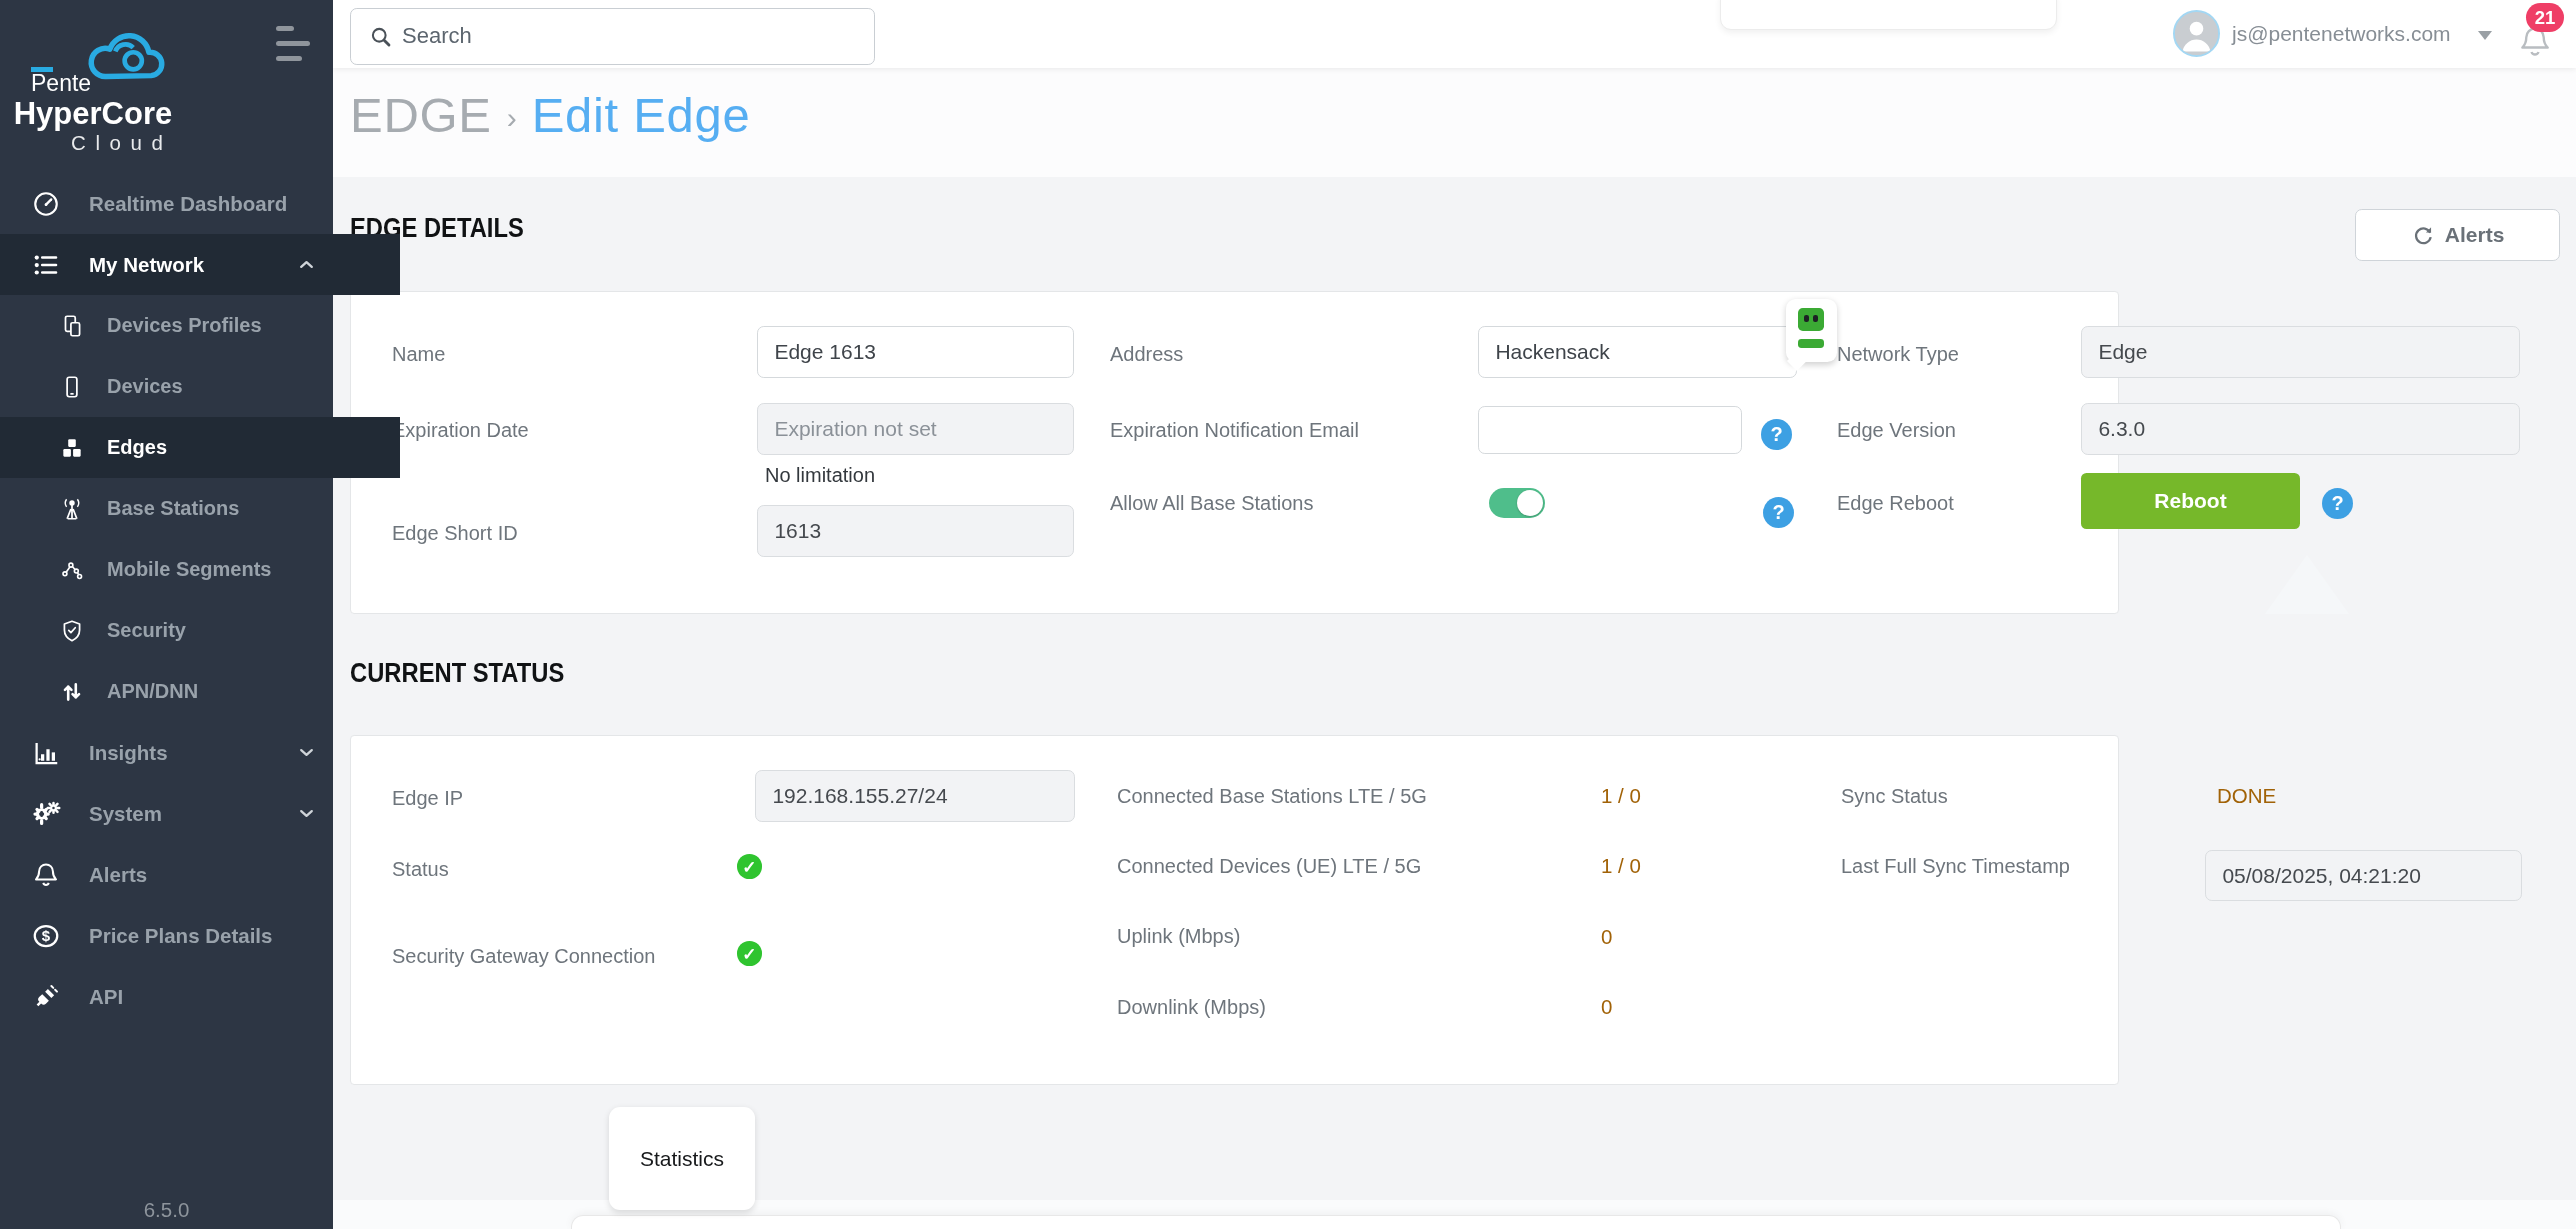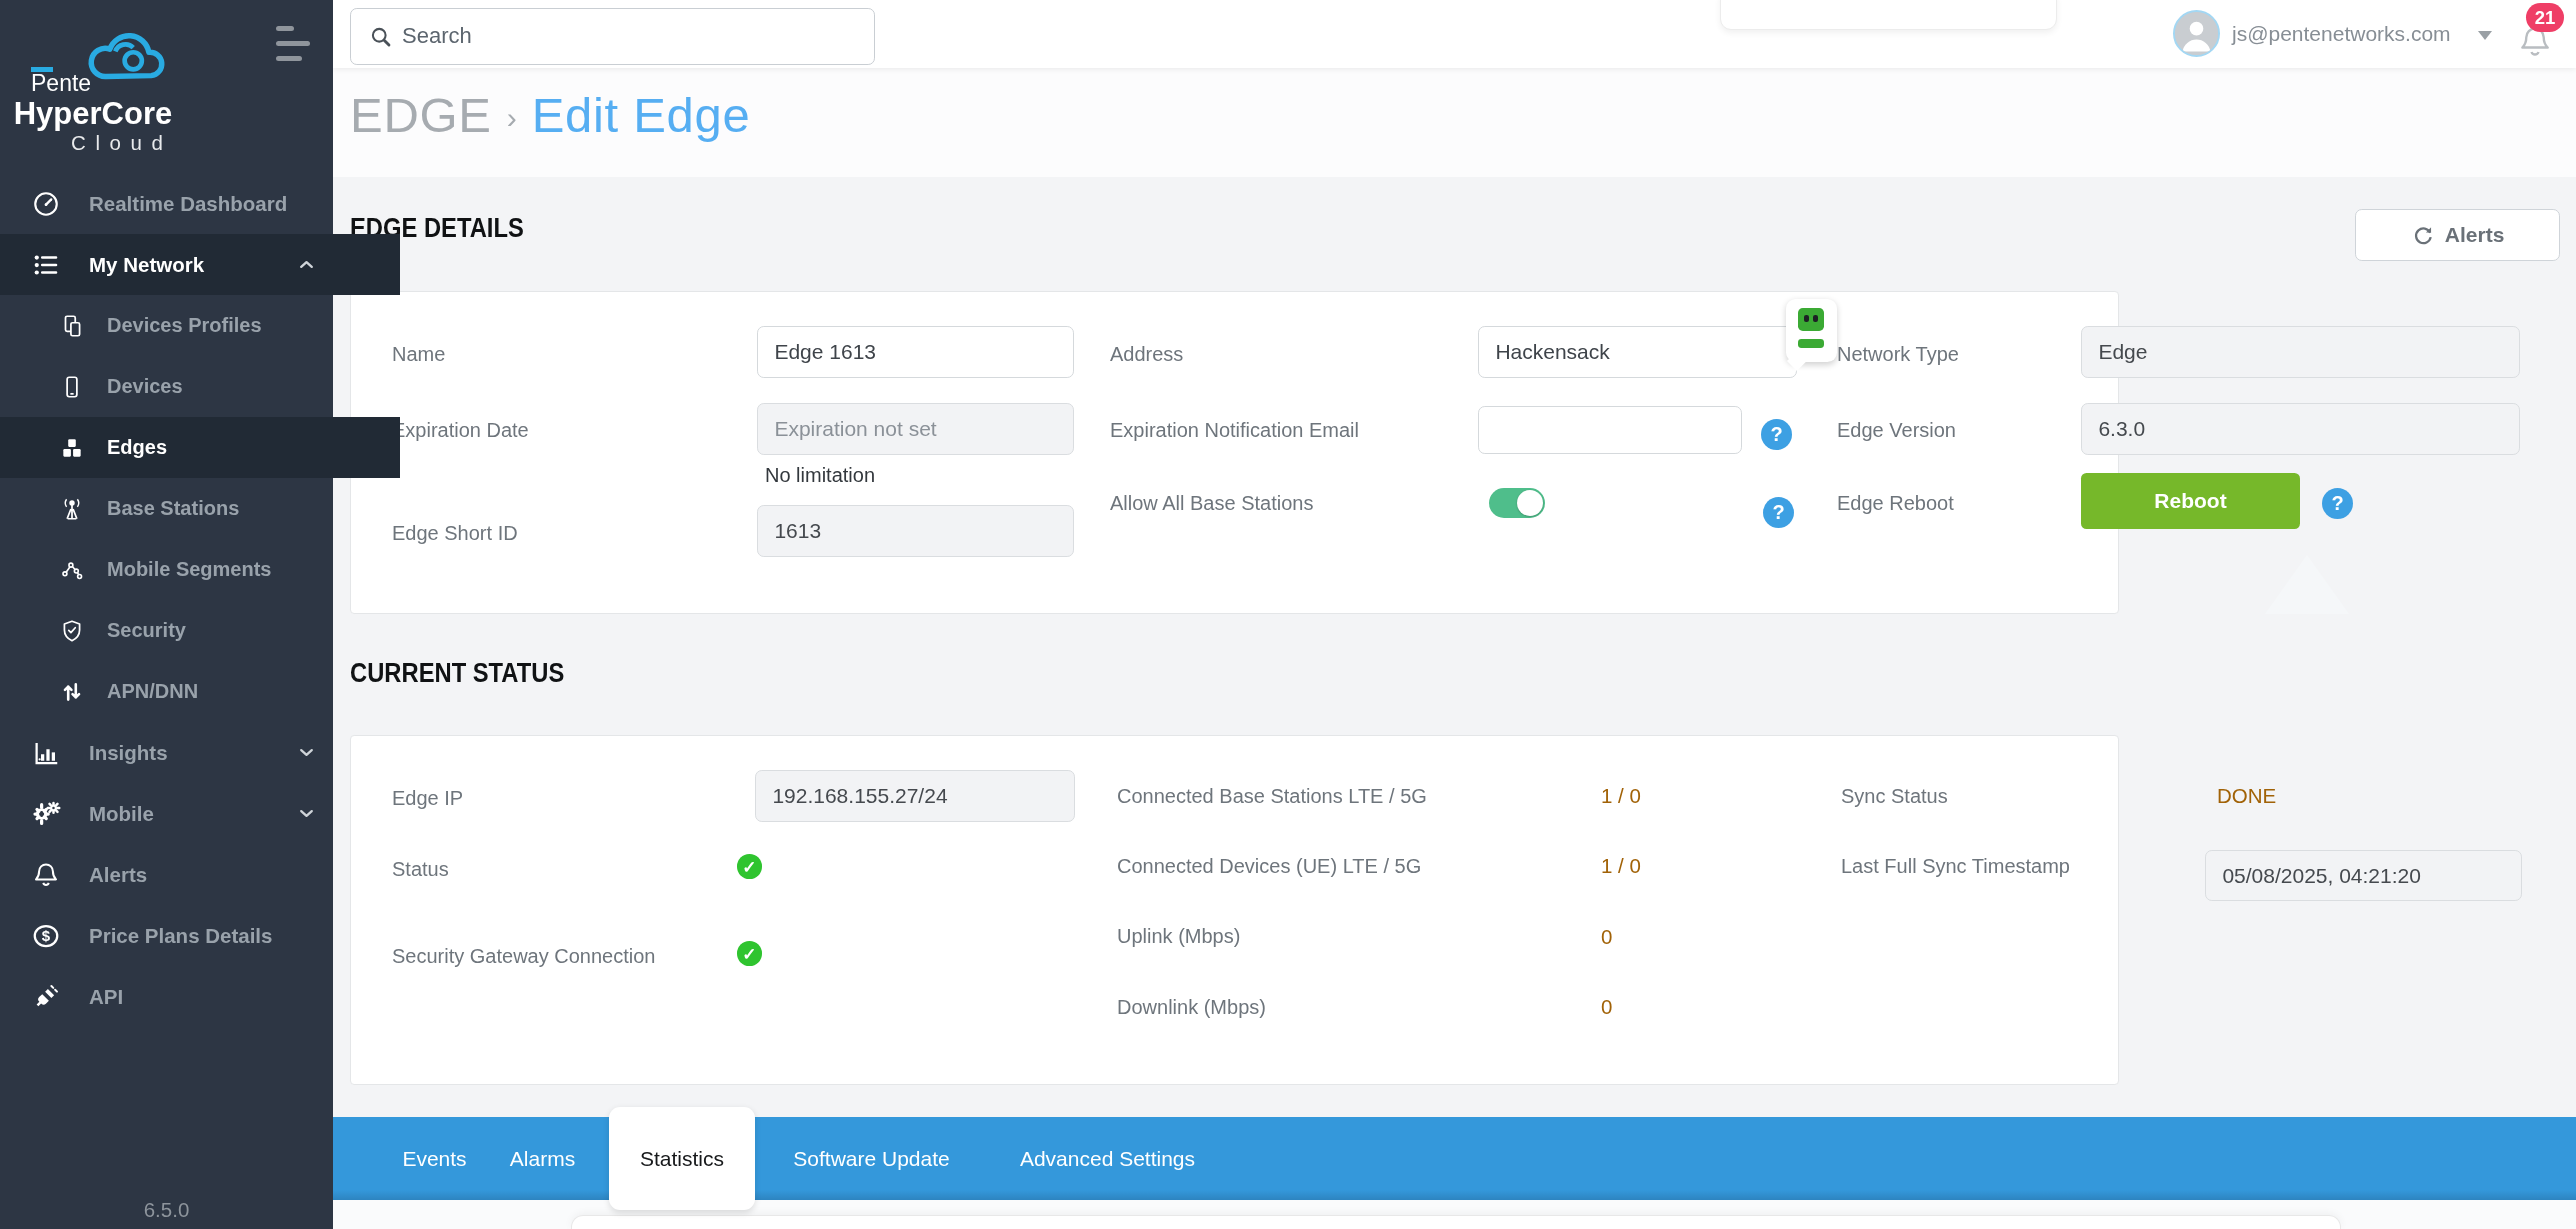--- a/index.html
+++ b/index.html
@@ -273,21 +273,21 @@
             <g stroke="currentColor" stroke-width="2.6" stroke-linecap="round">
               <path d="M8.5 6.7v-2.2M8.5 19.5v-2.2M3.2 12h2.2M11.6 12h2.2M4.8 8.3l1.5 1.5M10.7 14.2l1.5 1.5M4.8 15.7l1.5-1.5M10.7 9.8l1.5-1.5"></path>
             </g>
             <circle cx="8.5" cy="12" r="3.5" fill="none" stroke="currentColor" stroke-width="2.2"></circle>
             <g stroke="currentColor" stroke-width="2" stroke-linecap="round">
               <path d="M18 4.6v-1.4M18 11v-1.4M14.8 7.1h-1.4M22.6 7.1h-1.4M15.8 4.9l-1-1M20.2 9.3l1 1M15.8 9.3l-1 1M20.2 4.9l1-1"></path>
             </g>
             <circle cx="18" cy="7.1" r="1.9" fill="none" stroke="currentColor" stroke-width="1.8"></circle>
           </svg>
       </span>
-      <span class="nav-label">Mobile</span>
+      <span class="nav-label">System</span>
       <span class="nav-chevron">
         <svg viewBox="0 0 24 24">
             <path d="M6.5 9.5 L12 14.5 L17.5 9.5" fill="none" stroke="currentColor" stroke-width="2.4" stroke-linecap="round" stroke-linejoin="round"></path>
           </svg>
       </span>
     </div>
     <div class="nav-item lvl1">
       <span class="nav-icon">
         <svg viewBox="0 0 24 24" fill="none" stroke="currentColor" stroke-width="1.6">
             <path d="M12 3.5 a5.5 5.5 0 0 1 5.5 5.5 c0 4 1.6 5.6 2.5 6.5 H4 c.9-.9 2.5-2.5 2.5-6.5 A5.5 5.5 0 0 1 12 3.5 Z" stroke-linejoin="round"></path>
@@ -432,24 +432,18 @@
     <span class="fld-label" style="left:766px;top:260px">Downlink (Mbps)</span>
     <span class="fld-value" style="left:1250px;top:259px">0</span>
 
     <span class="fld-label" style="left:1490px;top:49px">Sync Status</span>
     <span class="fld-value" style="left:1866px;top:48px">DONE</span>
 
     <span class="fld-label" style="left:1490px;top:119px">Last Full Sync Timestamp</span>
     <input class="inp dis" style="left: 1854px; top: 114px; width: 317px; height: 51px;" type="text" readonly="" value="05/08/2025, 04:21:20">
   </div>
 
-  <div class="tabbar">
-    <span class="tab-label" style="left:50px;width:103px">Events</span>
-    <span class="tab-label" style="left:172px;width:75px">Alarms</span>
-    <span class="tab-label" style="left:457px;width:163px">Software Update</span>
-    <span class="tab-label" style="left:683px;width:183px">Advanced Settings</span>
-  </div>
   <div class="tab-active">Statistics</div>
 
   <div class="bottom-strip"></div>
   <div class="bottom-panel"></div>
 </div>
 
 
 </body></html>

